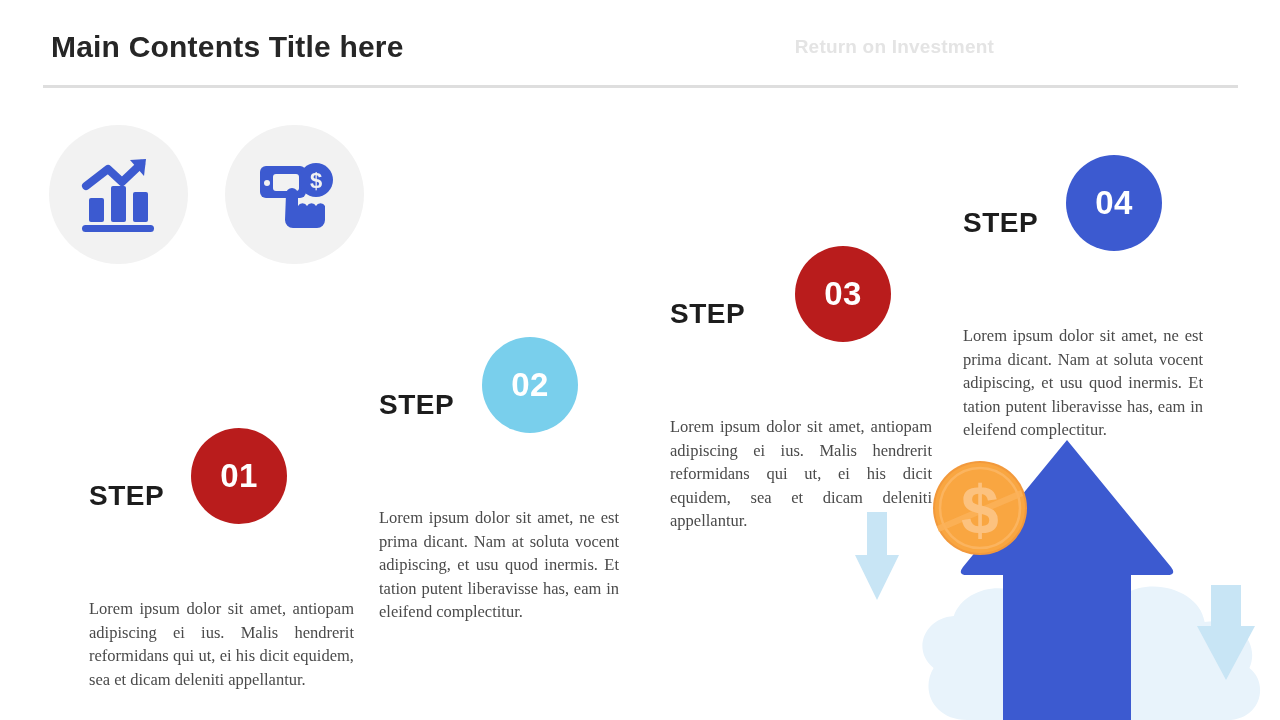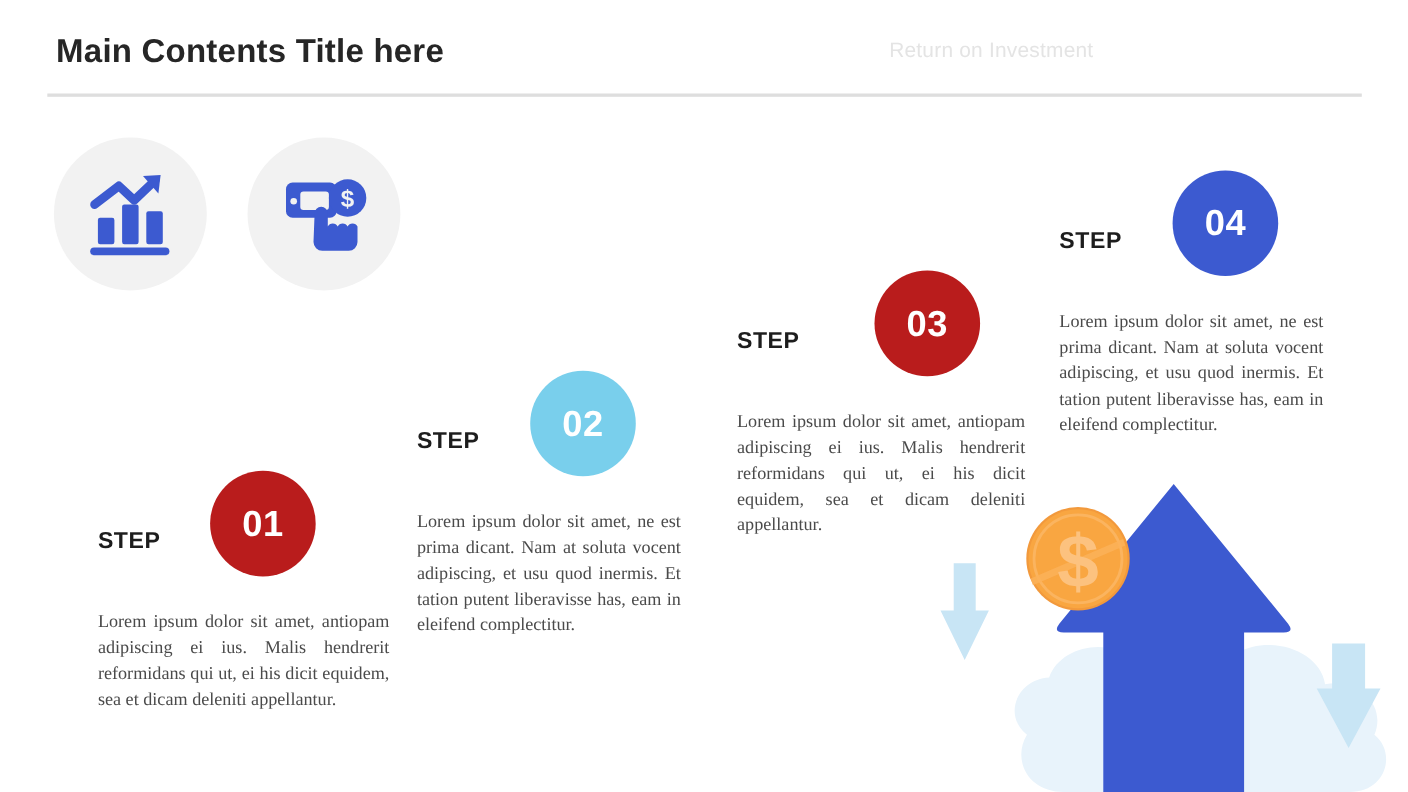--- a/index.html
+++ b/index.html
@@ -32,21 +32,21 @@
     font-weight: bold;
     color: #262626;
     letter-spacing: 0.2px;
   }
 
   .header-right {
     position: absolute;
     right: 52px;
     top: 36px;
     font-size: 19px;
-    font-weight: normal;
+    font-weight: bold;
     color: #e4e4e4;
     letter-spacing: 0.2px;
   }
 
   .header-rule {
     position: absolute;
     left: 43px;
     top: 85px;
     width: 1195px;
     height: 3px;
@@ -72,21 +72,21 @@
     position: absolute;
   }
 
   .step-head {
     position: relative;
     height: 96px;
   }
 
   .step-word {
     position: absolute;
-    font-size: 21px;
+    font-size: 28px;
     font-weight: bold;
     color: #1d1d1d;
     letter-spacing: 0.5px;
     white-space: nowrap;
   }
 
   .step-badge {
     position: absolute;
     width: 96px;
     height: 96px;
@@ -100,20 +100,21 @@
     letter-spacing: 0.5px;
   }
 
   .step-body {
     position: absolute;
     font-family: "Liberation Serif", serif;
     font-size: 16.5px;
     line-height: 23.5px;
     color: #4a4a4a;
     text-align: justify;
+    margin-top: 44px;
   }
 
   
   .step1 { left: 89px; top: 428px; width: 300px; }
   .step1 .step-word { left: 0; top: 52px; }
   .step1 .step-badge { left: 191px; top: 428px; background: #b91c1c; }
   .step1 .step-body { left: 0; top: 125px; width: 265px; }
 
   
   .step2 { left: 379px; top: 337px; width: 300px; }

